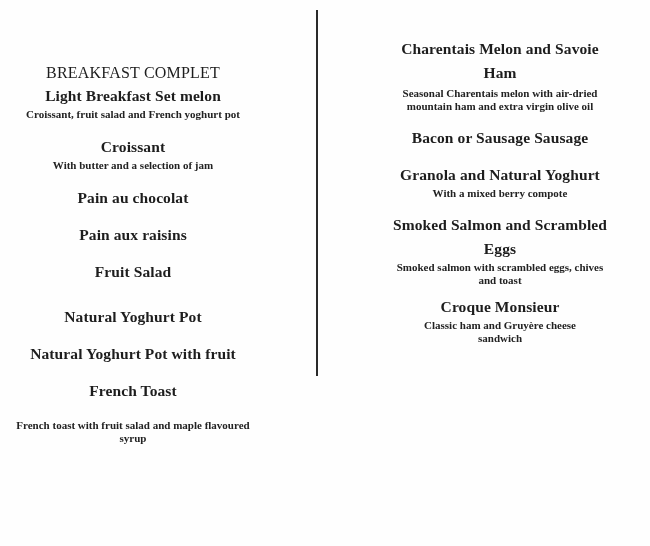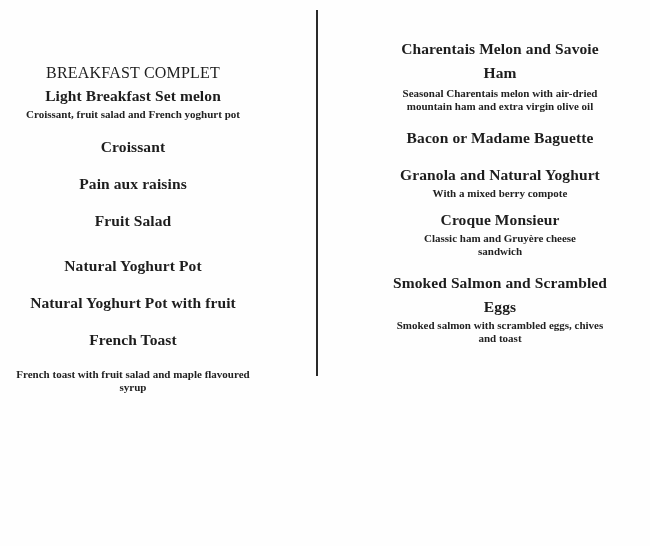--- a/index.html
+++ b/index.html
@@ -68,22 +68,26 @@
 <div class="col left">
   <div class="section-title">BREAKFAST COMPLET</div>
 
   <div class="item" style="margin-top:1px;">
     <div class="item-name">Light Breakfast Set melon</div>
     <div class="item-desc" style="padding:0 4px;">Croissant, fruit salad and French yoghurt pot</div>
   </div>
 
   <div class="item" style="margin-top:14px;">
     <div class="item-name">Croissant</div>
+    <div class="item-desc" style="margin:0 -14px;">With butter and a selection of jam</div>
   </div>
 
+  <div class="item" style="margin-top:14px;">
+    <div class="item-name">Pain au chocolat</div>
+  </div>
 
   <div class="item" style="margin-top:13px;">
     <div class="item-name">Pain aux raisins</div>
   </div>
 
   <div class="item" style="margin-top:13px;text-align:center;">
     <div class="item-name">Fruit Salad</div>
   </div>
 
   <div class="item" style="margin-top:21px;">
@@ -101,30 +105,30 @@
   </div>
 </div>
 
 <div class="col right">
   <div class="item">
     <div class="item-name" style="padding:0 6px;">Charentais Melon and Savoie Ham</div>
     <div class="item-desc" style="margin-top:2px;">Seasonal Charentais melon with air-dried mountain ham and extra virgin olive oil</div>
   </div>
 
   <div class="item" style="margin-top:13px;">
-    <div class="item-name">Bacon or Madame Baguette</div>
+    <div class="item-name">Bacon or Sausage Sausage</div>
   </div>
 
   <div class="item" style="margin-top:13px;">
     <div class="item-name">Granola and Natural Yoghurt</div>
     <div class="item-desc">With a mixed berry compote</div>
   </div>
 
+  <div class="item" style="margin-top:13px;">
+    <div class="item-name" style="margin:0 -6px;">Smoked Salmon and Scrambled Eggs</div>
+    <div class="item-desc" style="padding:0 4px;">Smoked salmon with scrambled eggs, chives and toast</div>
+  </div>
+
   <div class="item" style="margin-top:8px;">
     <div class="item-name">Croque Monsieur</div>
     <div class="item-desc" style="padding:0 20px;">Classic ham and Gruyère cheese sandwich</div>
   </div>
-
-  <div class="item" style="margin-top:13px;">
-    <div class="item-name" style="margin:0 -6px;">Smoked Salmon and Scrambled Eggs</div>
-    <div class="item-desc" style="padding:0 4px;">Smoked salmon with scrambled eggs, chives and toast</div>
-  </div>
 </div>
 
 </body></html>

